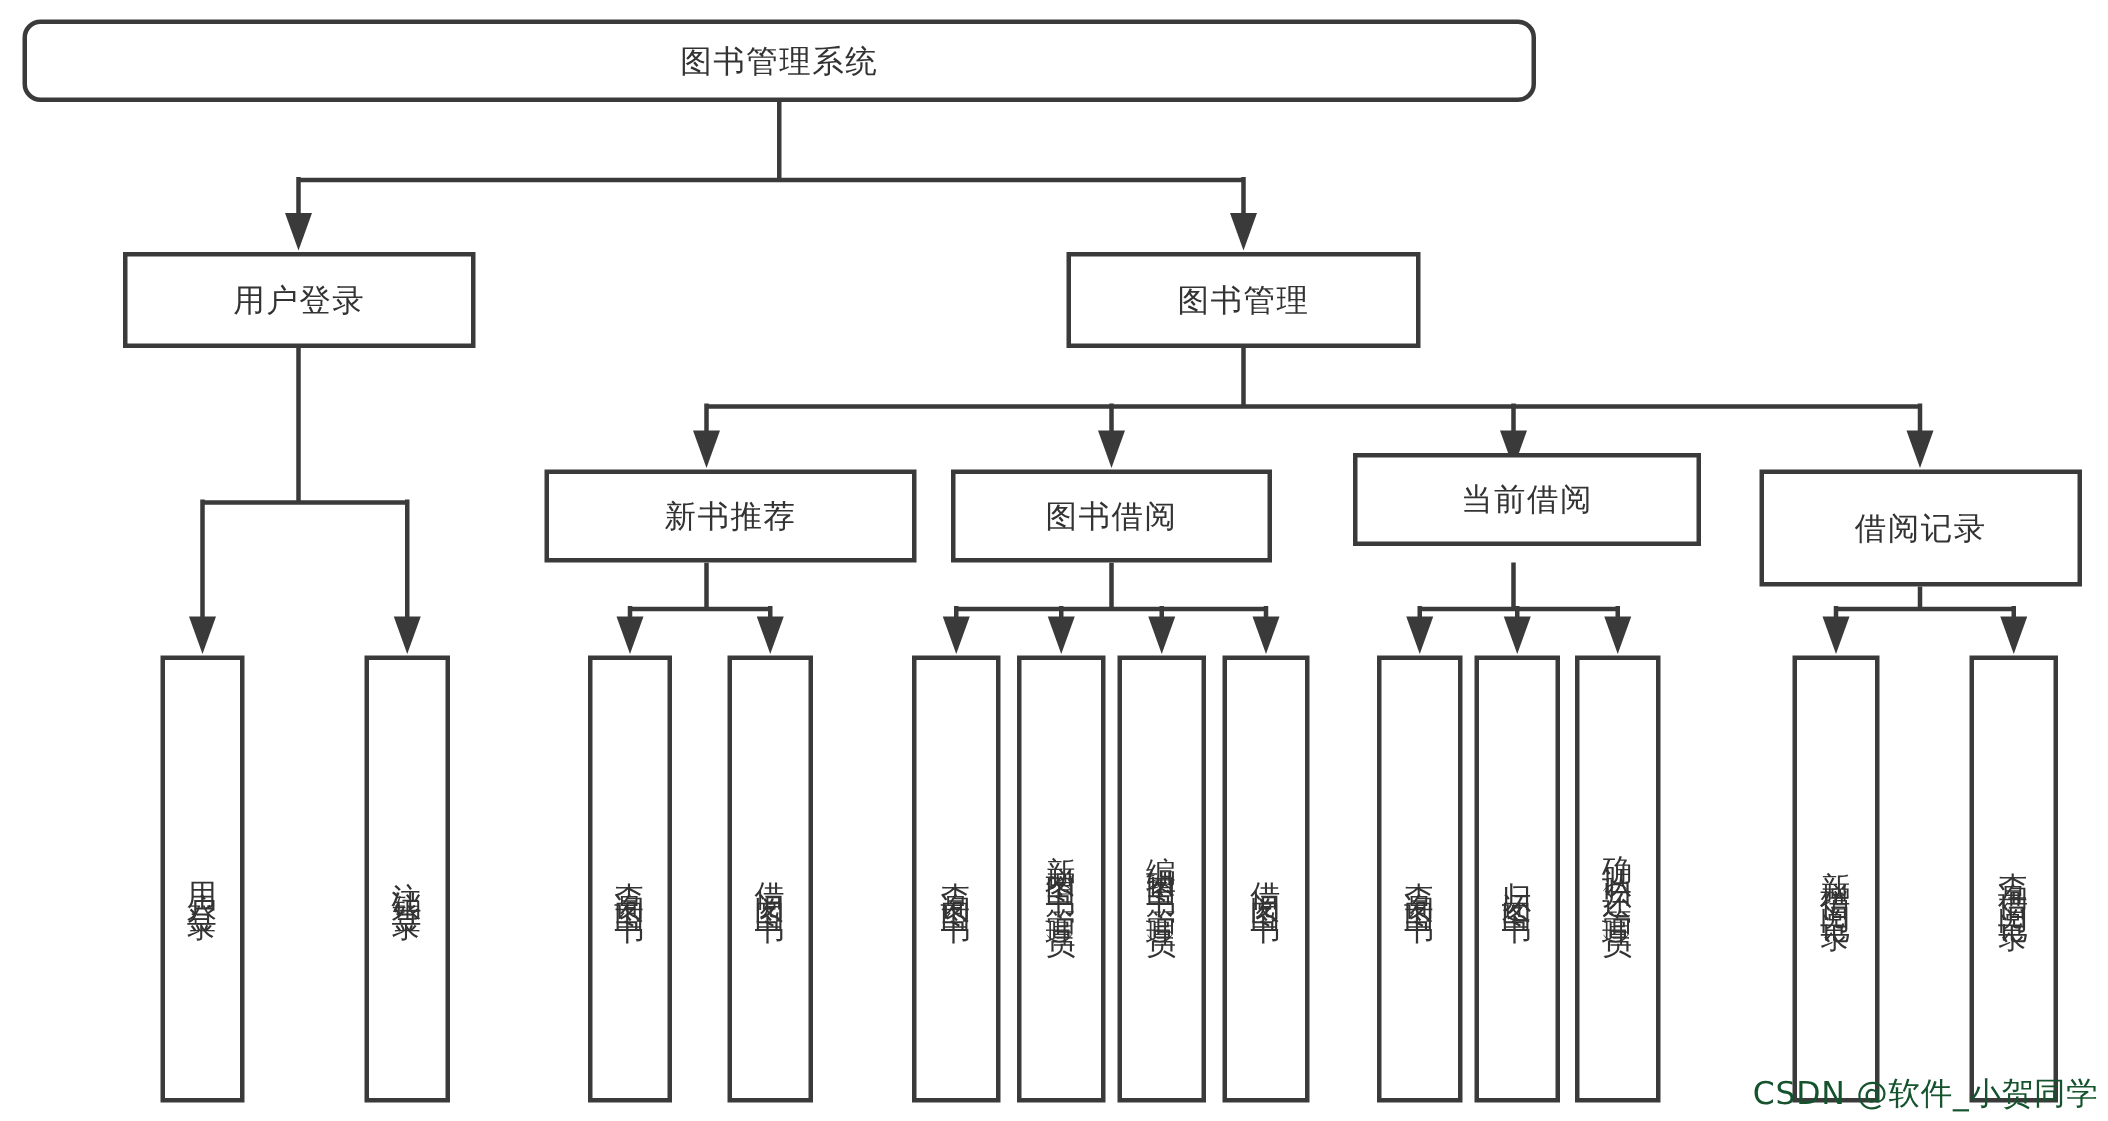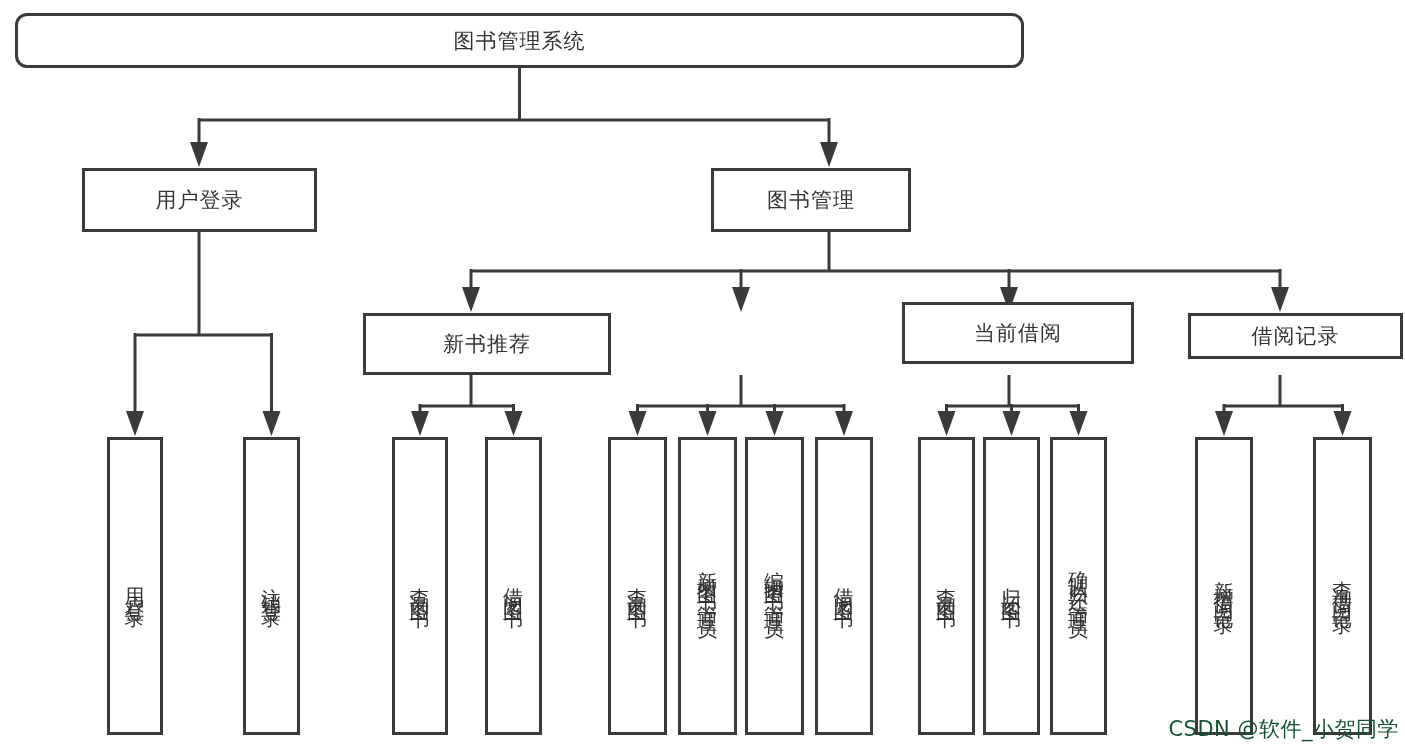--- a/index.html
+++ b/index.html
@@ -92,31 +92,34 @@
     </g>
   </svg>
 
   <div class="box hbox" style="left:15px;top:13px;width:1009px;height:55px;border-radius:12px;">
     <span>图书管理系统</span>
   </div>
 
   <div class="box hbox" style="left:82px;top:168px;width:235px;height:64px;">
     <span>用户登录</span>
   </div>
-  <div class="box hbox" style="left:711px;top:168px;width:200px;height:64px;">
+  <div class="box hbox" style="left:711px;top:168px;width:236px;height:64px;">
     <span>图书管理</span>
   </div>
 
   <div class="box hbox" style="left:363px;top:313px;width:248px;height:62px;">
     <span>新书推荐</span>
   </div>
+  <div class="box hbox" style="left:634px;top:313px;width:214px;height:62px;">
+    <span>图书借阅</span>
+  </div>
   <div class="box hbox" style="left:902px;top:302px;width:232px;height:62px;text-align:right;">
     <span>当前借阅</span>
   </div>
-  <div class="box hbox" style="left:1173px;top:313px;width:215px;height:46px;margin-left:15px;">
+  <div class="box hbox" style="left:1173px;top:313px;width:215px;height:78px;">
     <span>借阅记录</span>
   </div>
 
   <div class="box vbox" style="left:107px;top:437px;width:56px;height:298px;">
     <span>用户登录</span>
   </div>
   <div class="box vbox" style="left:243px;top:437px;width:57px;height:298px;">
     <span>注销登录</span>
   </div>
 

